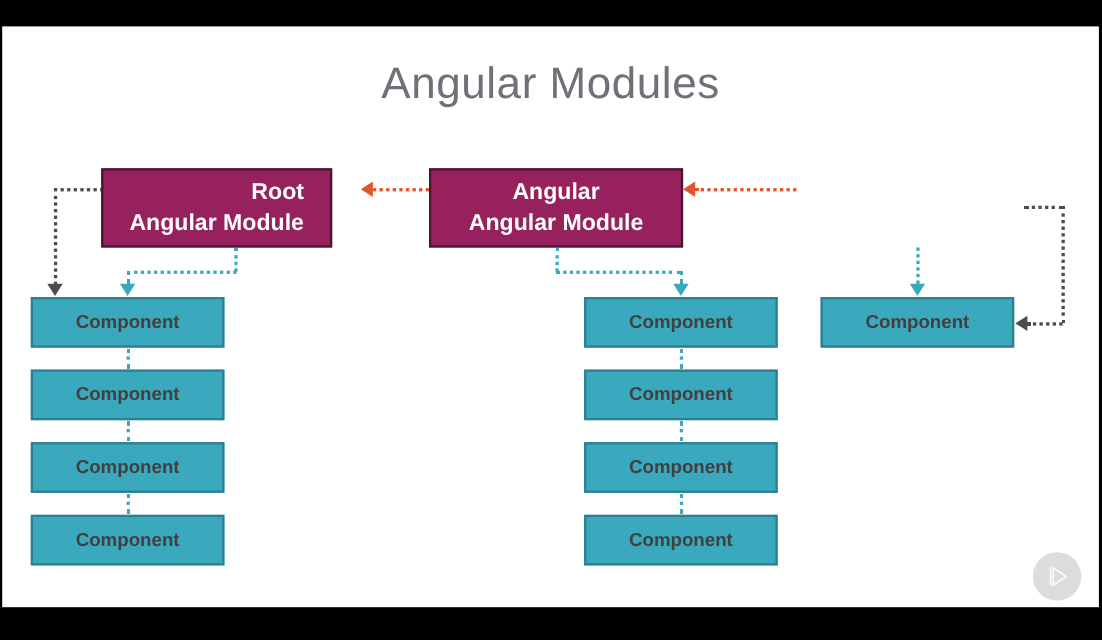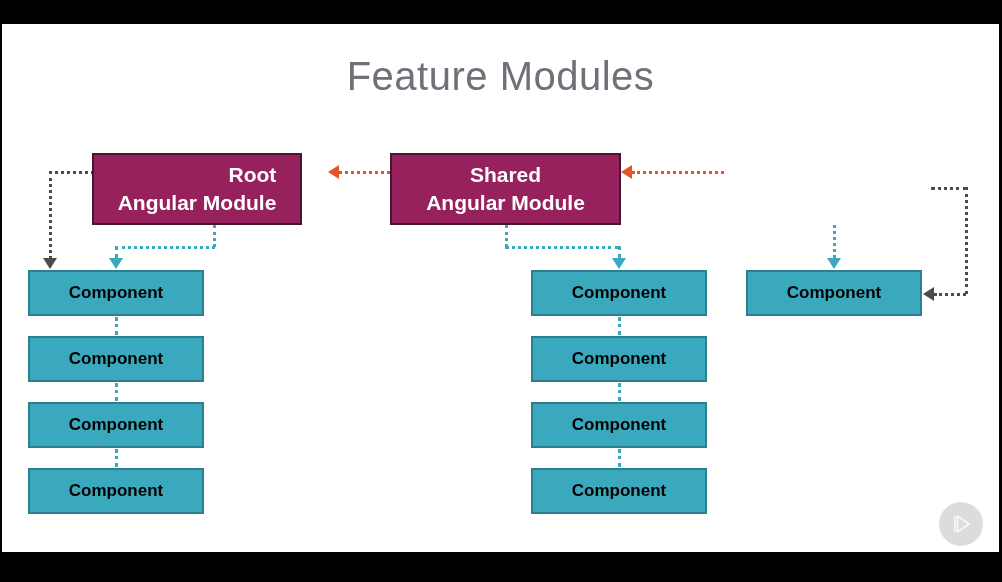--- a/index.html
+++ b/index.html
@@ -61,21 +61,21 @@
     text-align: center;
     box-sizing: border-box;
     z-index: 6;
   }
   .module-box .line2 { display: block; }
 
   .component-box {
     position: absolute;
     background: #3BA9BD;
     border: 2px solid #2D7F90;
-    color: #000000;
+    color: #404040;
     font-size: 17px;
     font-weight: bold;
     display: flex;
     align-items: center;
     justify-content: center;
     text-align: center;
     box-sizing: border-box;
     z-index: 6;
   }
 
@@ -132,32 +132,32 @@
     justify-content: center;
     z-index: 8;
   }
 </style>
 </head>
 <body>
 
 <div id="slide">
   <div id="canvas">
 
-    <div id="slide-title">Feature Modules</div>
+    <div id="slide-title">Angular Modules</div>
 
     <div class="module-box" style="left:90px; top:129px; width:210px; height:72px;text-align:right;">
       <div>
         <span>Root</span>
         <span class="line2">Angular Module</span>
       </div>
     </div>
 
     <div class="module-box" style="left:388px; top:129px; width:231px; height:72px;">
       <div>
-        <span>Shared</span>
+        <span>Angular</span>
         <span class="line2">Angular Module</span>
       </div>
     </div>
 
 
     <div class="component-box" style="left:26px; top:246px; width:176px; height:46px;">
       <span>Component</span>
     </div>
     <div class="component-box" style="left:26px; top:312px; width:176px; height:46px;">
       <span>Component</span>

